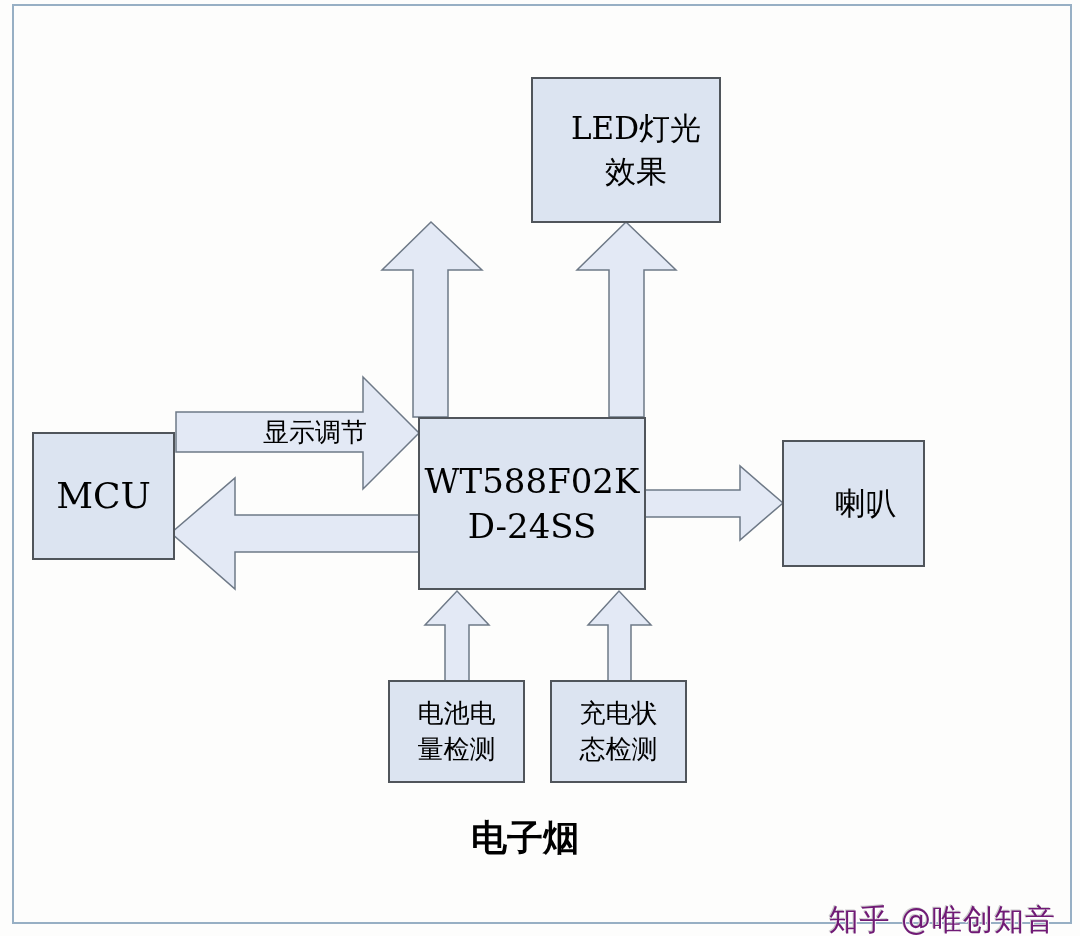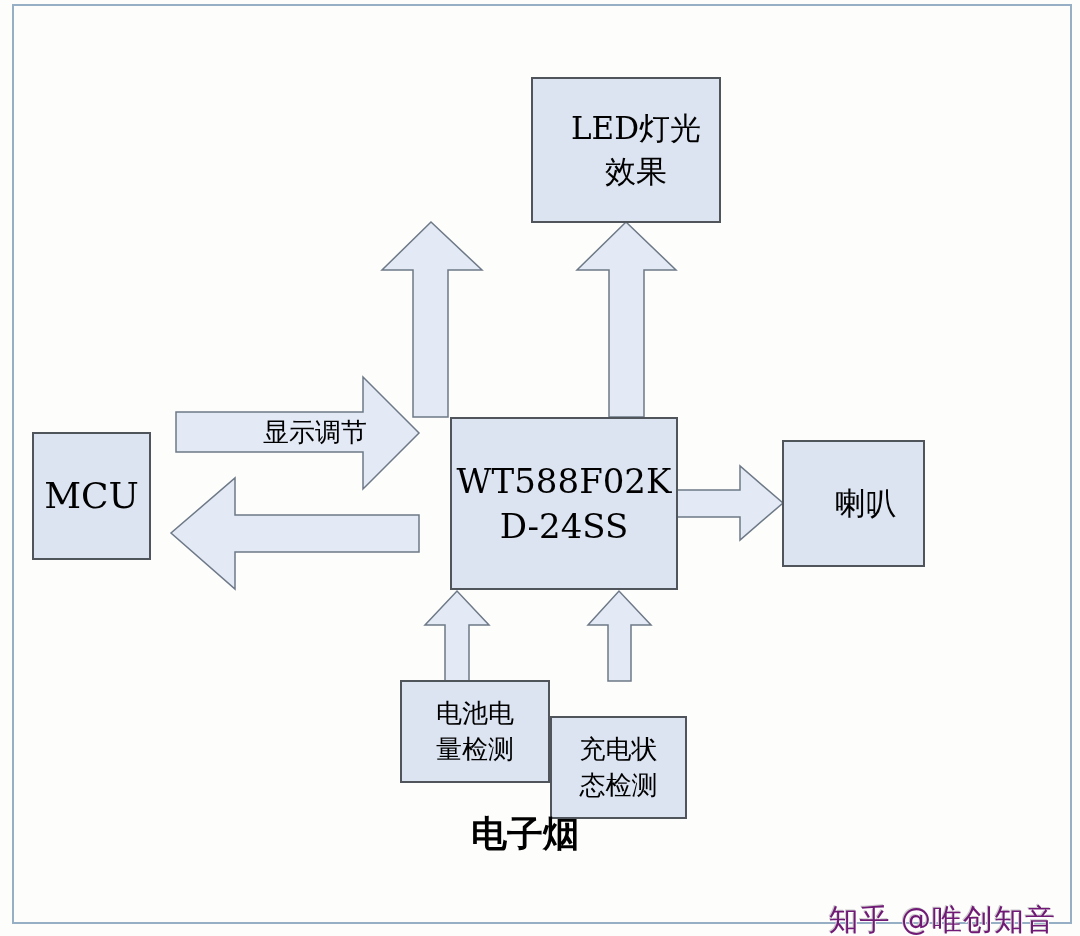--- a/index.html
+++ b/index.html
@@ -37,45 +37,44 @@
     border: 2px solid #50555b;
     display: flex;
     align-items: center;
     justify-content: center;
     text-align: center;
     white-space: pre-line;
     line-height: 1.4;
   }
   .box-battery-display { left: 338px; top: 77px;  width: 188px; height: 146px; font-size: 31px; }
   .box-led             { left: 531px; top: 77px;  width: 190px; height: 146px; font-size: 31px; padding-left: 20px; }
-  .box-mcu             { left: 32px;  top: 432px; width: 119px; height: 128px; font-size: 36px; }
-  .box-main            { left: 418px; top: 417px; width: 228px; height: 173px; font-size: 34px; line-height: 1.3; margin-left: 32px; }
+  .box-mcu             { left: 32px;  top: 432px; width: 143px; height: 128px; font-size: 36px; }
+  .box-main            { left: 418px; top: 417px; width: 228px; height: 173px; font-size: 34px; line-height: 1.3; }
   .box-speaker         { left: 782px; top: 440px; width: 143px; height: 127px; font-size: 31px; padding-left: 24px; }
-  .box-batt-detect     { left: 388px; top: 680px; width: 150px; height: 103px; font-size: 26px; line-height: 1.35; margin-left: 12px; }
-  .box-charge-detect   { left: 550px; top: 680px; width: 137px; height: 103px; font-size: 26px; line-height: 1.35; margin-top: 36px; }
+  .box-batt-detect     { left: 388px; top: 680px; width: 137px; height: 103px; font-size: 26px; line-height: 1.35; }
+  .box-charge-detect   { left: 550px; top: 680px; width: 137px; height: 103px; font-size: 26px; line-height: 1.35; }
 
   .arrow-label {
     position: absolute;
     font-size: 26px;
     text-align: center;
     white-space: nowrap;
     margin-left: 20px;
   }
   .label-display { left: 200px; top: 415px; width: 190px; }
   .label-status  { left: 183px; top: 518px; width: 228px; }
 
   .title {
     position: absolute;
     left: 350px; top: 814px;
     width: 350px;
     text-align: center;
     font-size: 36px;
     font-weight: bold;
     line-height: 46px;
-    font-family: Liberation Mono, monospace;
   }
   .watermark {
     position: absolute;
     right: 24px; top: 900px;
     font-size: 30px;
     font-family: "DejaVu Sans", "Liberation Sans", sans-serif;
     color: #701a75;
     text-shadow: 1px 1px 0 #ffffff, -1px -1px 0 #cccccc;
     letter-spacing: 1px;
   }

